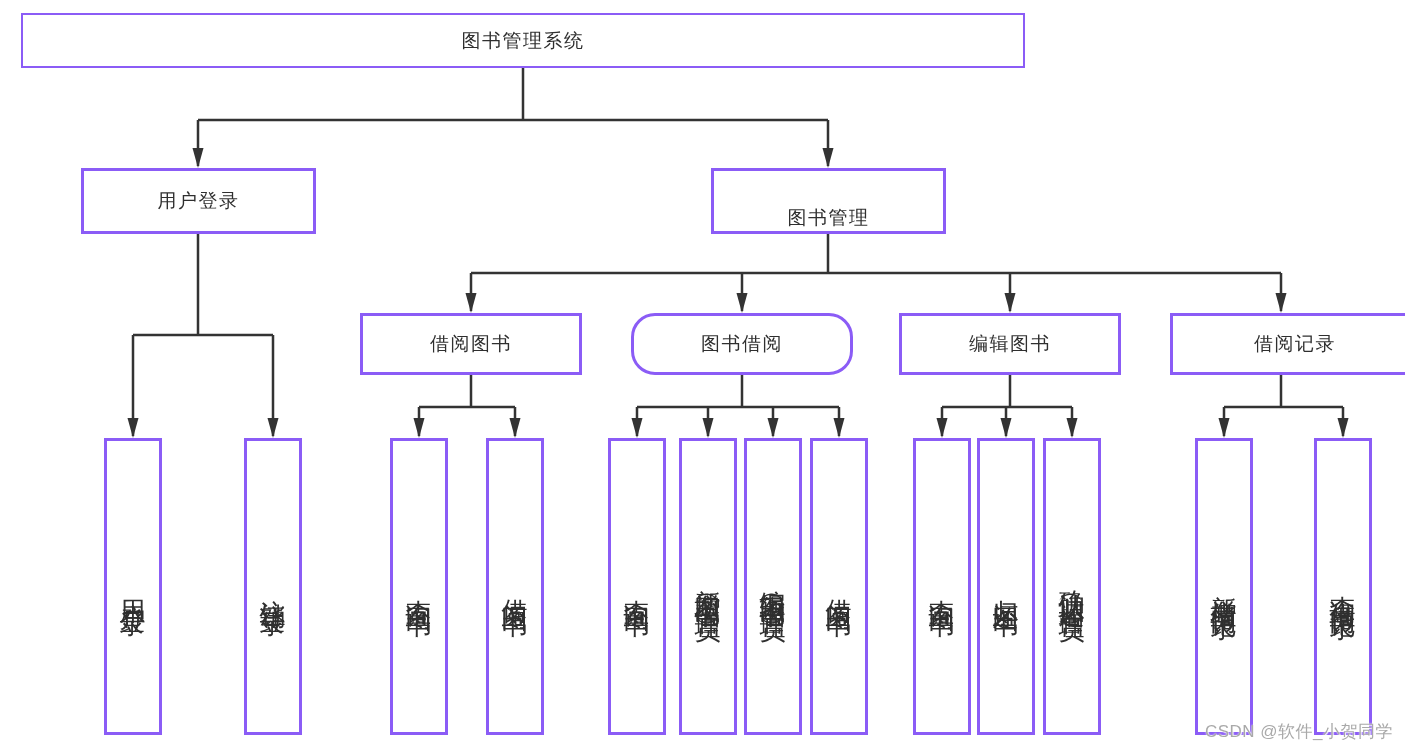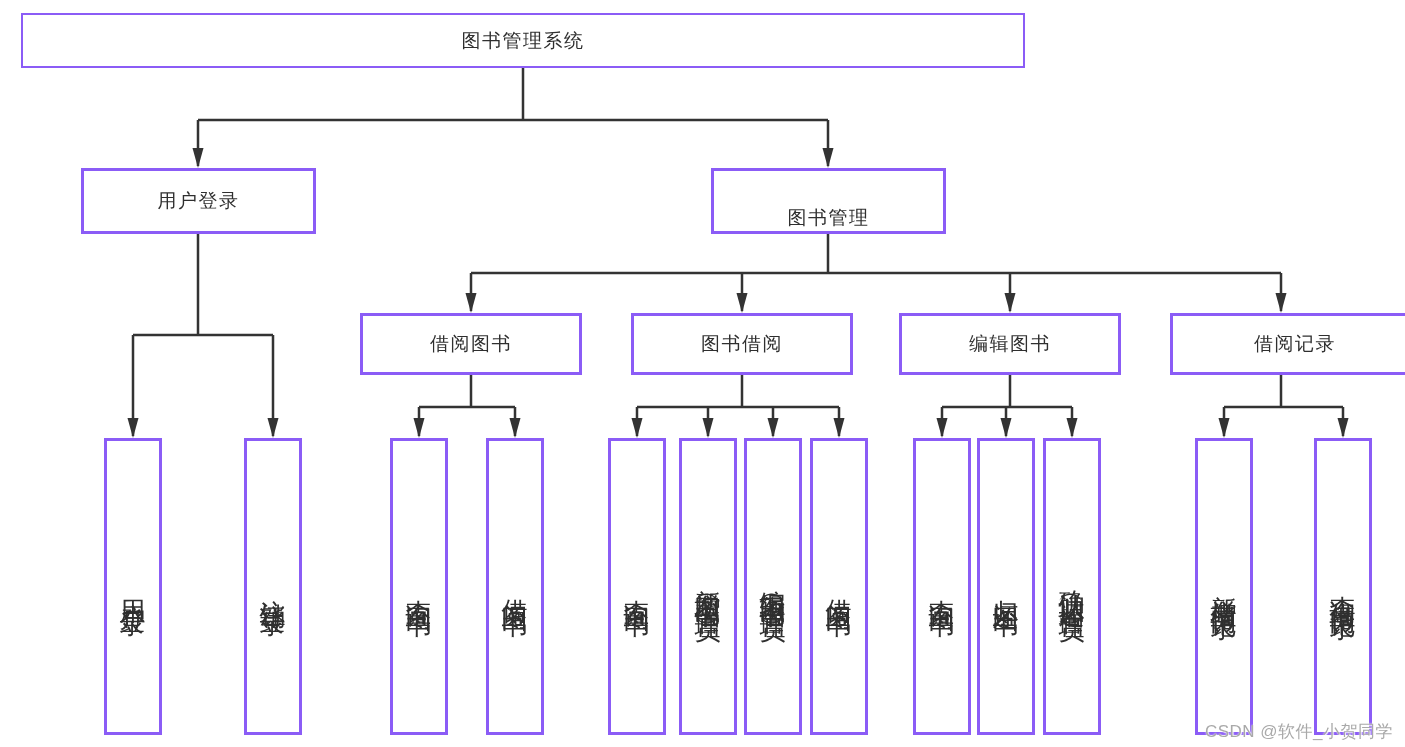--- a/index.html
+++ b/index.html
@@ -82,21 +82,21 @@
   <div class="box" style="left:81px;top:168px;width:235px;height:66px;">
     <span class="hlabel">用户登录</span>
   </div>
   <div class="box" style="left:711px;top:168px;width:235px;height:66px;align-items:flex-end;">
     <span class="hlabel">图书管理</span>
   </div>
 
   <div class="box" style="left:360px;top:313px;width:222px;height:62px;">
     <span class="hlabel">借阅图书</span>
   </div>
-  <div class="box" style="left:631px;top:313px;width:222px;height:62px;">
+  <div class="box" style="left:631px;top:313px;width:222px;height:62px;border-radius:24px;">
     <span class="hlabel">图书借阅</span>
   </div>
   <div class="box" style="left:899px;top:313px;width:222px;height:62px;">
     <span class="hlabel">编辑图书</span>
   </div>
   <div class="box" style="left:1170px;top:313px;width:250px;height:62px;">
     <span class="hlabel">借阅记录</span>
   </div>
 
   <div class="box leaf" style="left:104px;">

